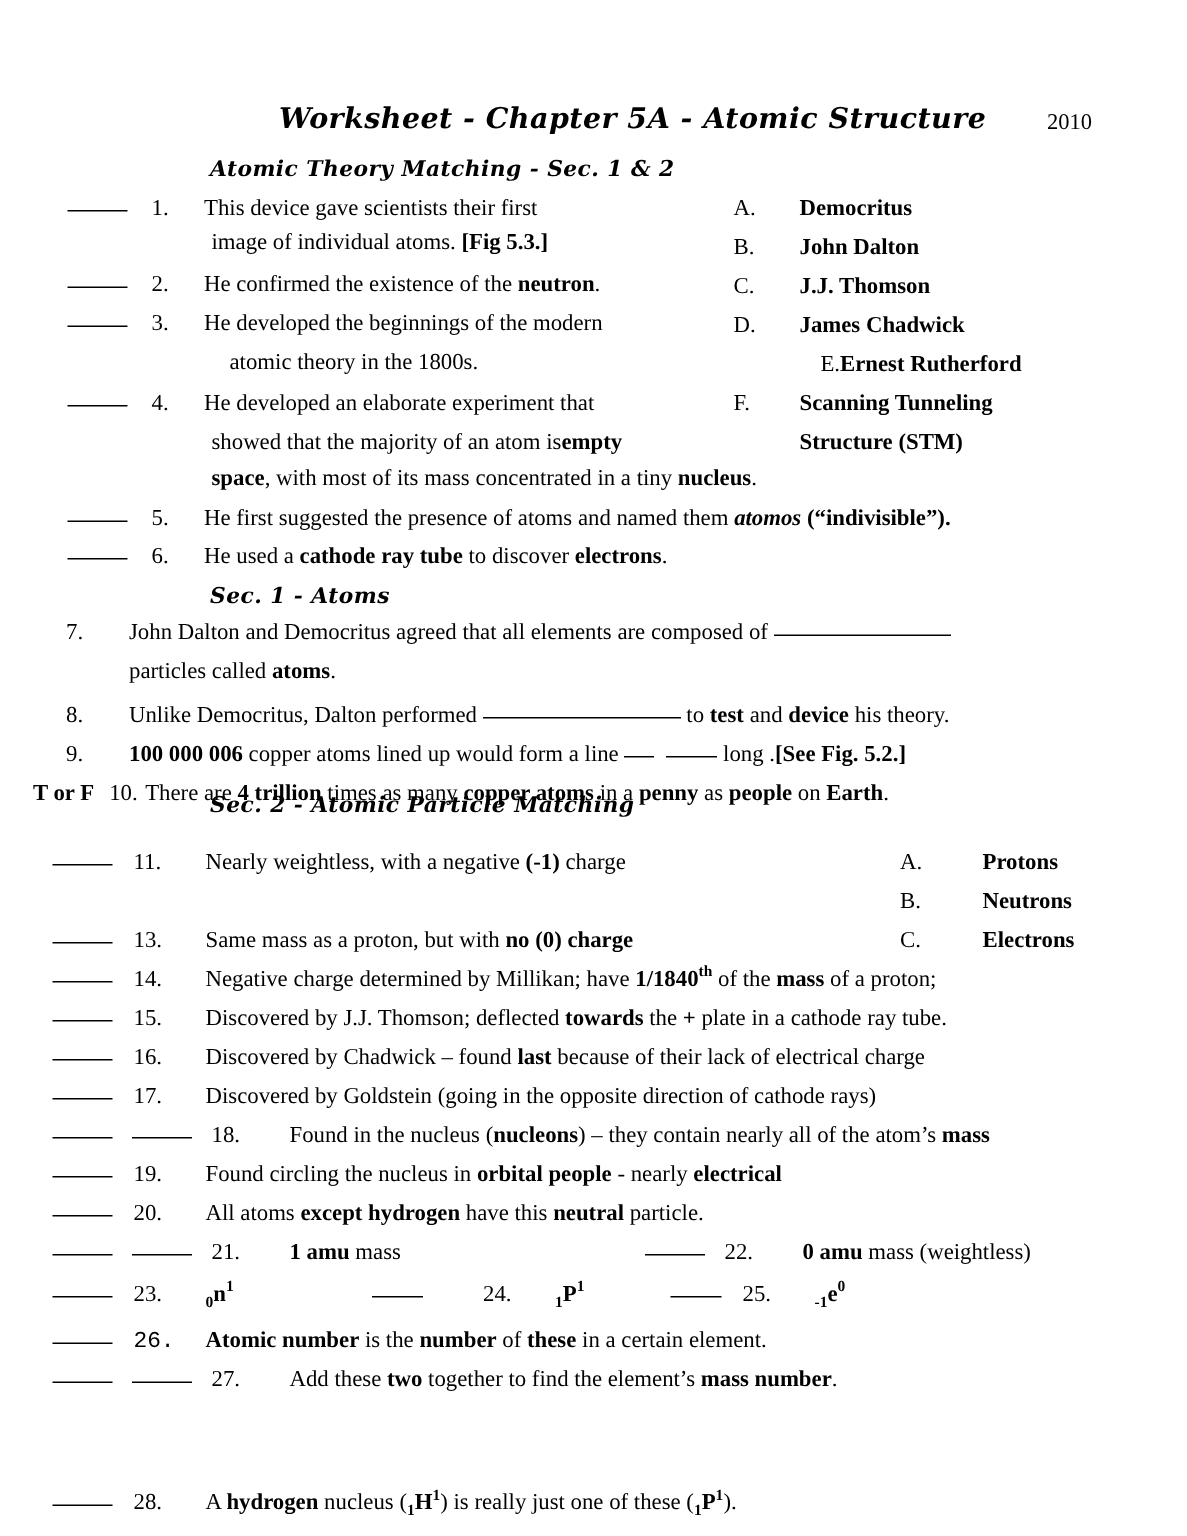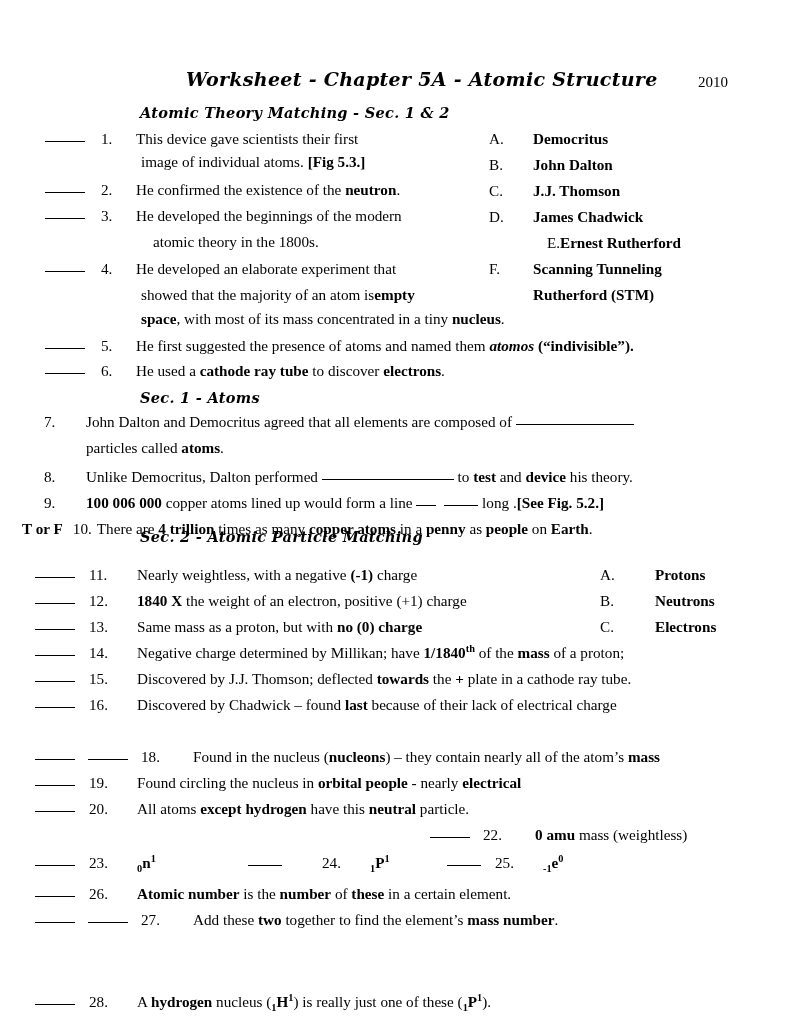--- a/index.html
+++ b/index.html
@@ -154,38 +154,38 @@
   <div class="cell" style="left:489px; top:207px;">
     <span class="opt-letter" style="display:inline-block;width:44px;">D.</span><span class="opt-text">James Chadwick</span>
   </div>
   <div class="cell" style="left:516px; top:233px;text-align:right;">
     <span class="opt-letter" style="display:inline-block;width:44px;">E.</span><span class="opt-text">Ernest Rutherford</span>
   </div>
   <div class="cell" style="left:489px; top:259px;">
     <span class="opt-letter" style="display:inline-block;width:44px;">F.</span><span class="opt-text">Scanning Tunneling</span>
   </div>
   <div class="cell" style="left:489px; top:285px;">
-    <span class="opt-letter" style="display:inline-block;width:44px;"></span><span class="opt-text">Rutherford (STM)</span>
+    <span class="opt-letter" style="display:inline-block;width:44px;"></span><span class="opt-text">Structure (STM)</span>
   </div>
 
   <div class="sec-head script h1">Sec. 1 - Atoms</div>
 
   <div class="row" style="top:412px;">
     <span style="display:inline-block;width:44px;"></span><span class="num" style="width:42px;">7.</span><span>John Dalton and Democritus agreed that all elements are composed of </span><span class="blank w118"></span>
   </div>
   <div class="row" style="top:438px;">
     <span style="display:inline-block;width:86px;"></span><span>particles called </span><b>atoms</b><span>.</span>
   </div>
 
   <div class="row" style="top:467px;">
     <span style="display:inline-block;width:44px;"></span><span class="num" style="width:42px;">8.</span><span>Unlike Democritus, Dalton performed </span><span class="blank w132"></span><span> to </span><b>test</b><span> and </span><b>device</b><span> his theory.</span>
   </div>
 
   <div class="row" style="top:493px;">
-    <span style="display:inline-block;width:44px;"></span><span class="num" style="width:42px;">9.</span><b>100 006 000</b><span> copper atoms lined up would form a line </span><span class="blank w20"></span><span style="display:inline-block;width:8px;"></span><span class="blank w34"></span><span> long .</span><b>[See Fig. 5.2.]</b>
+    <span style="display:inline-block;width:44px;"></span><span class="num" style="width:42px;">9.</span><b>100 000 006</b><span> copper atoms lined up would form a line </span><span class="blank w20"></span><span style="display:inline-block;width:8px;"></span><span class="blank w34"></span><span> long .</span><b>[See Fig. 5.2.]</b>
   </div>
 
   <div class="row" style="top:519px;">
     <span style="display:inline-block;width:22px;"></span><b>T  or  F</b><span style="display:inline-block;width:10px;"></span><span class="num">10.</span><span style="display:inline-block;width:5px;"></span><span>There are </span><b>4 trillion</b><span> times as many </span><b>copper atoms</b><span> in a </span><b>penny</b><span> as </span><b>people</b><span> on </span><b>Earth</b><span>.</span>
   </div>
 
   <div class="sec-head script h2">Sec. 2 - Atomic Particle Matching</div>
 
   <div class="cell" style="left:600px; top:565px;">
     <span class="opt-letter" style="display:inline-block;width:55px;">A.</span><span class="opt-text">Protons</span>
@@ -193,61 +193,64 @@
   <div class="cell" style="left:600px; top:591px;">
     <span class="opt-letter" style="display:inline-block;width:55px;">B.</span><span class="opt-text">Neutrons</span>
   </div>
   <div class="cell" style="left:600px; top:617px;">
     <span class="opt-letter" style="display:inline-block;width:55px;">C.</span><span class="opt-text">Electrons</span>
   </div>
 
   <div class="row" style="top:565px;">
     <span style="display:inline-block;width:35px;"></span><span class="blank w40"></span><span style="display:inline-block;width:14px;"></span><span class="num" style="width:48px;">11.</span><span>Nearly weightless, with a negative </span><b>(-1)</b><span> charge</span>
   </div>
-  <div class="row" style="top:591px;">
-    <span style="display:inline-block;width:35px;"></span><span class="blank w40"></span><span style="display:inline-block;width:14px;"></span><span class="num" style="width:48px;">12.</span><b>1840 X</b><span> the weight of an electron, positive (+1) charge</span>
-  </div>
   <div class="row" style="top:617px;">
     <span style="display:inline-block;width:35px;"></span><span class="blank w40"></span><span style="display:inline-block;width:14px;"></span><span class="num" style="width:48px;">13.</span><span>Same mass as a proton, but with </span><b>no (0) charge</b>
   </div>
   <div class="row" style="top:643px;">
     <span style="display:inline-block;width:35px;"></span><span class="blank w40"></span><span style="display:inline-block;width:14px;"></span><span class="num" style="width:48px;">14.</span><span>Negative charge determined by Millikan; have </span><b>1/1840</b><b><sup>th</sup></b><span> of the </span><b>mass</b><span> of a proton;</span>
   </div>
   <div class="row" style="top:669px;">
     <span style="display:inline-block;width:35px;"></span><span class="blank w40"></span><span style="display:inline-block;width:14px;"></span><span class="num" style="width:48px;">15.</span><span>Discovered by J.J. Thomson; deflected </span><b>towards</b><span> the </span><b>+</b><span> plate in a cathode ray tube.</span>
   </div>
   <div class="row" style="top:695px;">
     <span style="display:inline-block;width:35px;"></span><span class="blank w40"></span><span style="display:inline-block;width:14px;"></span><span class="num" style="width:48px;">16.</span><span>Discovered by Chadwick – found </span><b>last</b><span> because of their lack of electrical charge</span>
   </div>
+  <div class="row" style="top:721px;">
+    <span style="display:inline-block;width:35px;"></span><span class="blank w40"></span><span style="display:inline-block;width:14px;"></span><span class="num" style="width:48px;">17.</span><span>Discovered by Goldstein (going in the opposite direction of cathode rays)</span>
+  </div>
   <div class="row" style="top:747px;">
     <span style="display:inline-block;width:35px;"></span><span class="blank w40"></span><span style="display:inline-block;width:13px;"></span><span class="blank w40"></span><span style="display:inline-block;width:13px;"></span><span class="num" style="width:52px;">18.</span><span>Found in the nucleus (</span><b>nucleons</b><span>) – they contain nearly all of the atom’s </span><b>mass</b>
   </div>
   <div class="row" style="top:773px;">
     <span style="display:inline-block;width:35px;"></span><span class="blank w40"></span><span style="display:inline-block;width:14px;"></span><span class="num" style="width:48px;">19.</span><span>Found circling the nucleus in </span><b>orbital people</b><span> - nearly </span><b>electrical</b>
   </div>
   <div class="row" style="top:799px;">
     <span style="display:inline-block;width:35px;"></span><span class="blank w40"></span><span style="display:inline-block;width:14px;"></span><span class="num" style="width:48px;">20.</span><span>All atoms </span><b>except hydrogen</b><span> have this </span><b>neutral</b><span> particle.</span>
   </div>
 
+  <div class="row" style="top:825px;">
+    <span style="display:inline-block;width:35px;"></span><span class="blank w40"></span><span style="display:inline-block;width:13px;"></span><span class="blank w40"></span><span style="display:inline-block;width:13px;"></span><span class="num" style="width:52px;">21.</span><b>1 amu</b><span> mass</span>
+  </div>
   <div class="cell" style="left:430px; top:825px;">
     <span class="blank w40"></span><span style="display:inline-block;width:13px;"></span><span class="num" style="display:inline-block;width:52px;">22.</span><b>0 amu</b><span> mass (weightless)</span>
   </div>
 
   <div class="row" style="top:853px;">
     <span style="display:inline-block;width:35px;"></span><span class="blank w40"></span><span style="display:inline-block;width:14px;"></span><span class="num" style="width:48px;">23.</span><b><sub>0</sub><span>n</span><sup>1</sup></b>
   </div>
   <div class="cell" style="left:248px; top:853px;">
     <span class="blank w34"></span><span style="display:inline-block;width:40px;"></span><span class="num" style="display:inline-block;width:48px;">24.</span><b><sub>1</sub><span>P</span><sup>1</sup></b>
   </div>
   <div class="cell" style="left:447px; top:853px;">
     <span class="blank w34"></span><span style="display:inline-block;width:14px;"></span><span class="num" style="display:inline-block;width:48px;">25.</span><b><sub>-1</sub><span>e</span><sup>0</sup></b>
   </div>
 
   <div class="row" style="top:884px;">
-    <span style="display:inline-block;width:35px;"></span><span class="blank w40"></span><span style="display:inline-block;width:14px;"></span><span class="num" style="width:48px;">26.</span><b>Atomic number</b><span> is the </span><b>number</b><span> of </span><b>these</b><span> in a certain element.</span>
+    <span style="display:inline-block;width:35px;"></span><span class="blank w40"></span><span style="display:inline-block;width:14px;"></span><span class="num" style="width:48px;font-family:Liberation Mono, monospace;">26.</span><b>Atomic number</b><span> is the </span><b>number</b><span> of </span><b>these</b><span> in a certain element.</span>
   </div>
   <div class="row" style="top:910px;">
     <span style="display:inline-block;width:35px;"></span><span class="blank w40"></span><span style="display:inline-block;width:13px;"></span><span class="blank w40"></span><span style="display:inline-block;width:13px;"></span><span class="num" style="width:52px;">27.</span><span>Add these </span><b>two</b><span> together to find the element’s </span><b>mass number</b><span>.</span>
   </div>
   <div class="row" style="top:992px;">
     <span style="display:inline-block;width:35px;"></span><span class="blank w40"></span><span style="display:inline-block;width:14px;"></span><span class="num" style="width:48px;">28.</span><span>A </span><b>hydrogen</b><span> nucleus (</span><b><sub>1</sub><span>H</span><sup>1</sup></b><span>) is really just one of these (</span><b><sub>1</sub><span>P</span><sup>1</sup></b><span>).</span>
   </div>
 
 </div>
 

